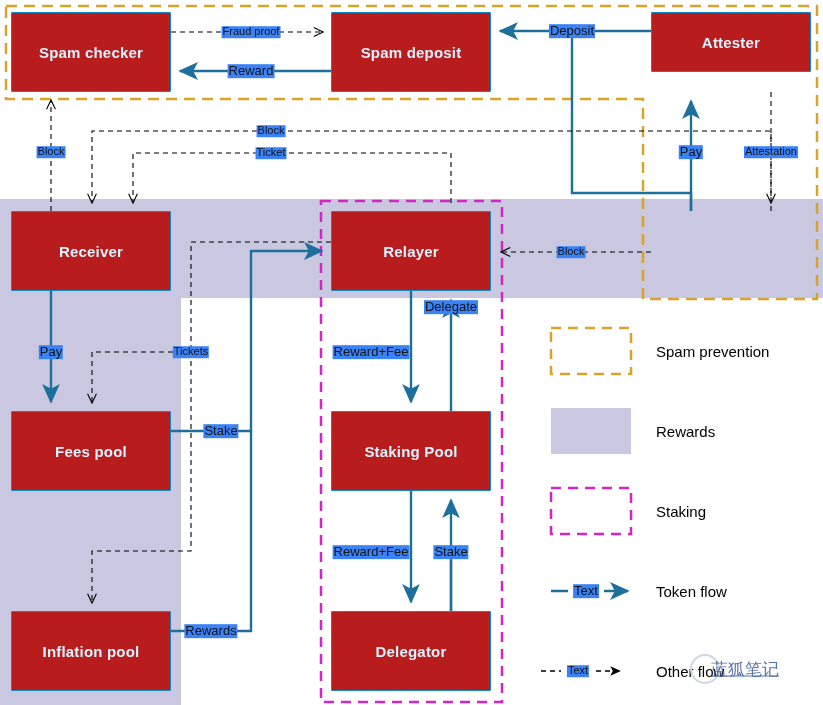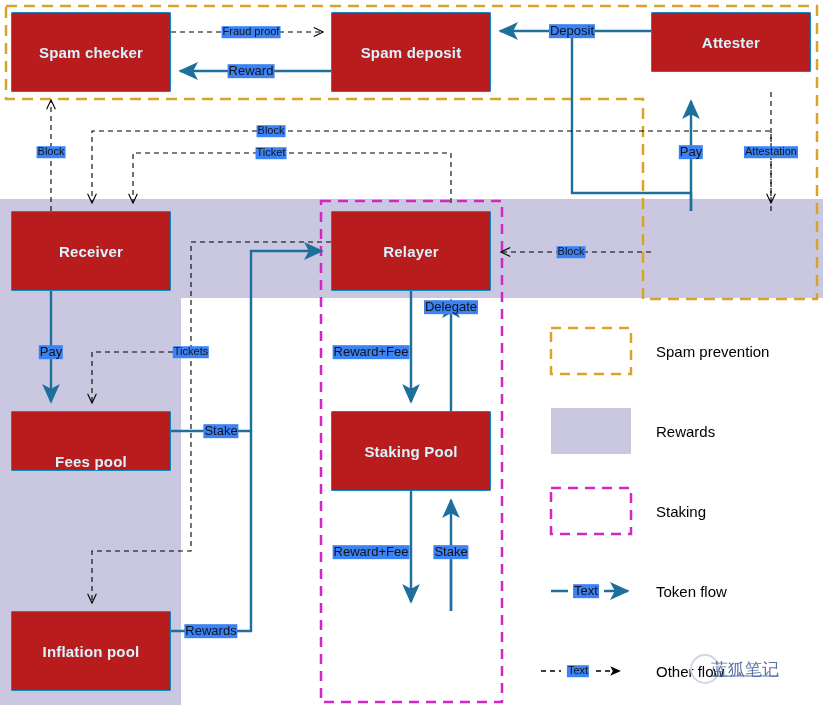--- a/index.html
+++ b/index.html
@@ -136,28 +136,31 @@
   </div>
   <div class="node" style="left:651px;top:12px;width:160px;height:60px;">
     <span>Attester</span>
   </div>
   <div class="node" style="left:11px;top:211px;width:160px;height:80px;">
     <span>Receiver</span>
   </div>
   <div class="node" style="left:331px;top:211px;width:160px;height:80px;text-align:right;">
     <span>Relayer</span>
   </div>
-  <div class="node" style="left:11px;top:411px;width:160px;height:60px;align-items:flex-end;">
+  <div class="node" style="left:11px;top:411px;width:160px;height:80px;">
     <span>Fees pool</span>
   </div>
   <div class="node" style="left:331px;top:411px;width:160px;height:80px;text-align:right;">
     <span>Staking Pool</span>
   </div>
   <div class="node" style="left:11px;top:611px;width:160px;height:80px;">
     <span>Inflation pool</span>
+  </div>
+  <div class="node" style="left:331px;top:611px;width:160px;height:80px;">
+    <span>Delegator</span>
   </div>
 
   <div class="edge-label lbl-sm" style="left:251px;top:32px;">Fraud proof</div>
   <div class="edge-label lbl-lg" style="left:251px;top:71px;">Reward</div>
   <div class="edge-label lbl-lg" style="left:572px;top:31px;">Deposit</div>
   <div class="edge-label lbl-sm" style="left:51px;top:152px;">Block</div>
   <div class="edge-label lbl-sm" style="left:271px;top:131px;">Block</div>
   <div class="edge-label lbl-sm" style="left:271px;top:153px;">Ticket</div>
   <div class="edge-label lbl-lg" style="left:691px;top:152px;">Pay</div>
   <div class="edge-label lbl-sm" style="left:771px;top:152px;">Attestation</div>

